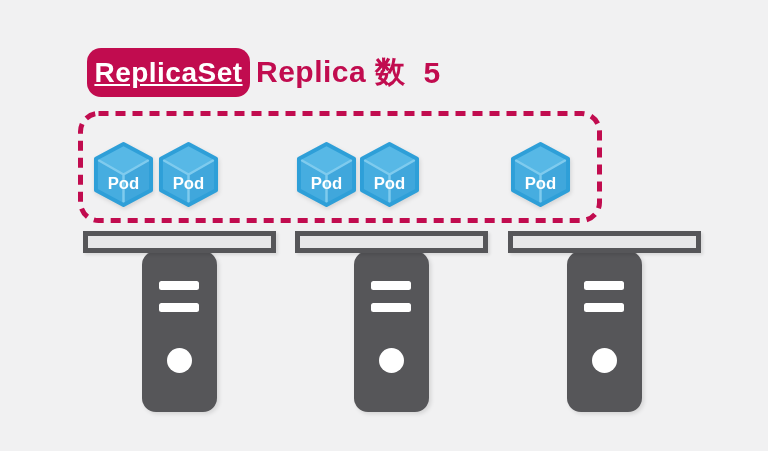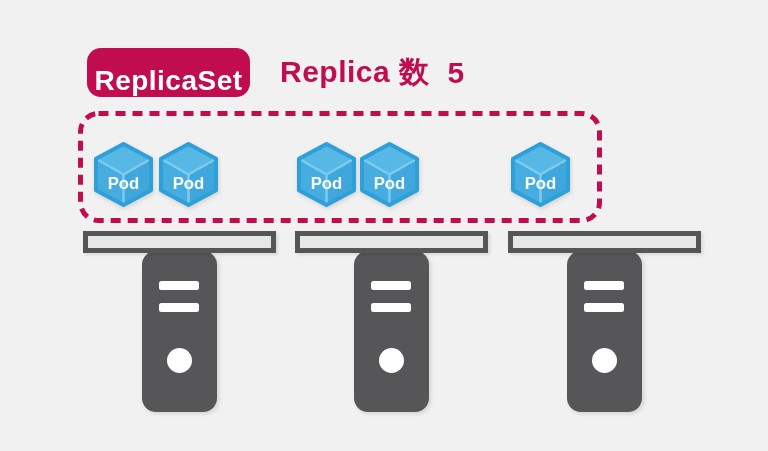--- a/index.html
+++ b/index.html
@@ -21,25 +21,25 @@
     position:relative;width:768px;height:451px;
     background:var(--background);
     font-family:"Liberation Sans","DejaVu Sans",sans-serif;
     overflow:hidden;
   }
 
   
   .badge{
     position:absolute;left:87px;top:48px;width:163px;height:49px;
     background:var(--accent);border-radius:14px;
-    display:flex;align-items:flex-end;justify-content:center;
-    color:var(--badge-text);font-size:28px;font-weight:bold;letter-spacing:.5px;
+    display:flex;align-items:center;justify-content:center;
+    color:var(--badge-text);font-size:28px;font-weight:bold;letter-spacing:.5px;text-decoration:underline;
   }
   .title{
-    position:absolute;left:280px;top:48px;height:49px;
+    position:absolute;left:256px;top:48px;height:49px;
     display:flex;align-items:center;
     color:var(--accent);font-size:30px;font-weight:bold;letter-spacing:.5px;
     white-space:nowrap;
   }
   .title .count{margin-left:18px;}
 
   
   .rs-boundary{position:absolute;left:78px;top:111px;width:524px;height:112px;}
 
   

